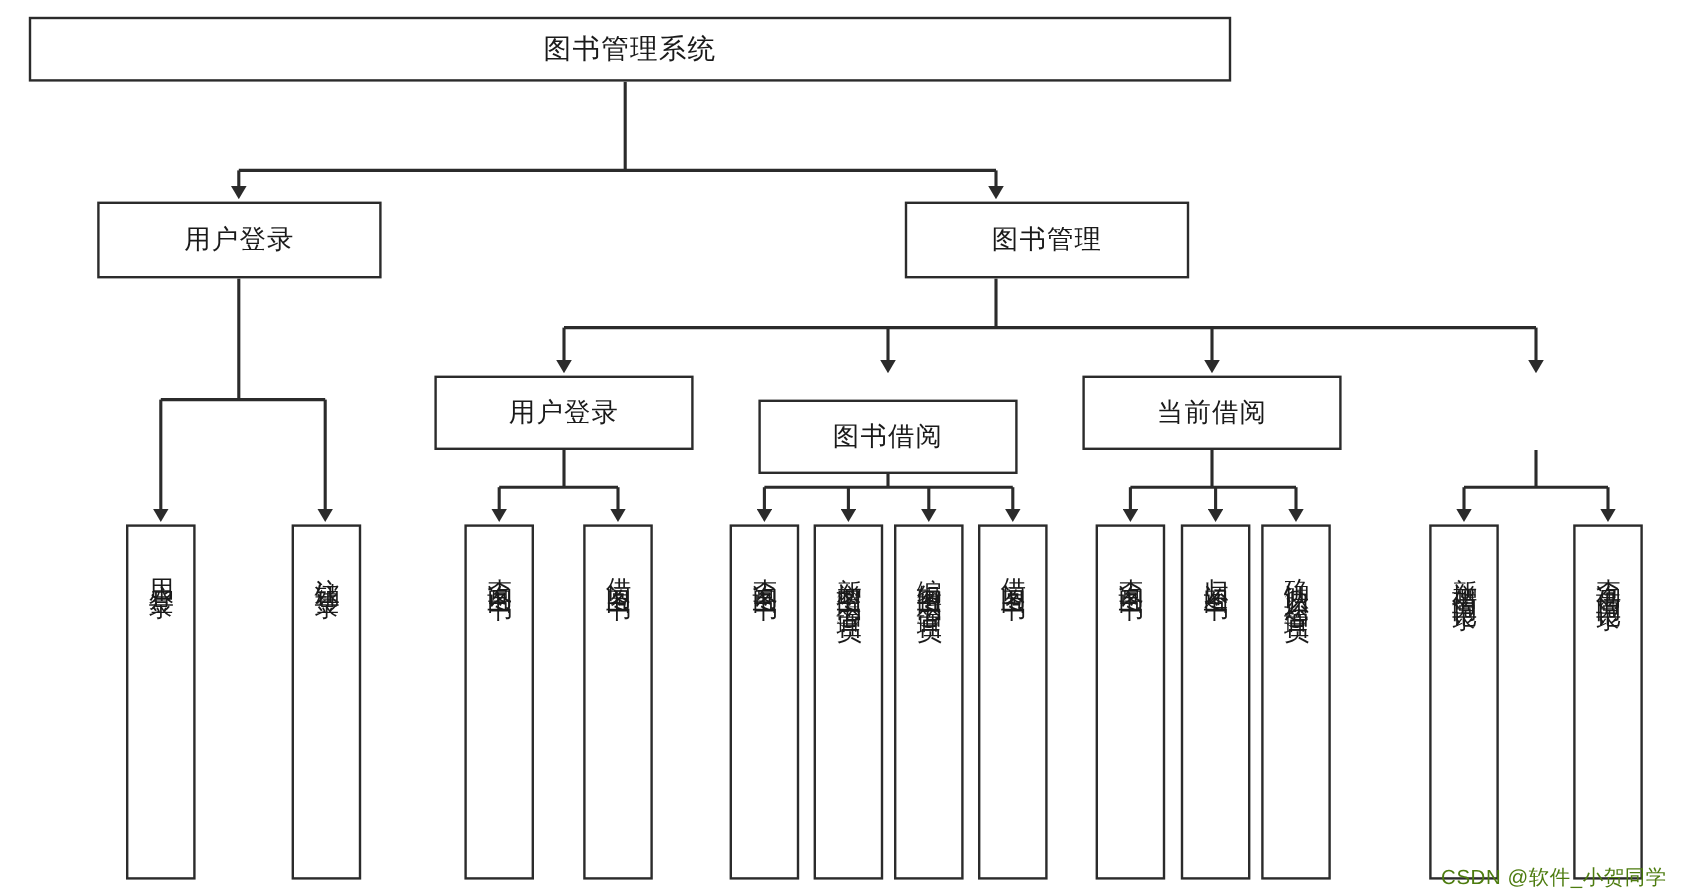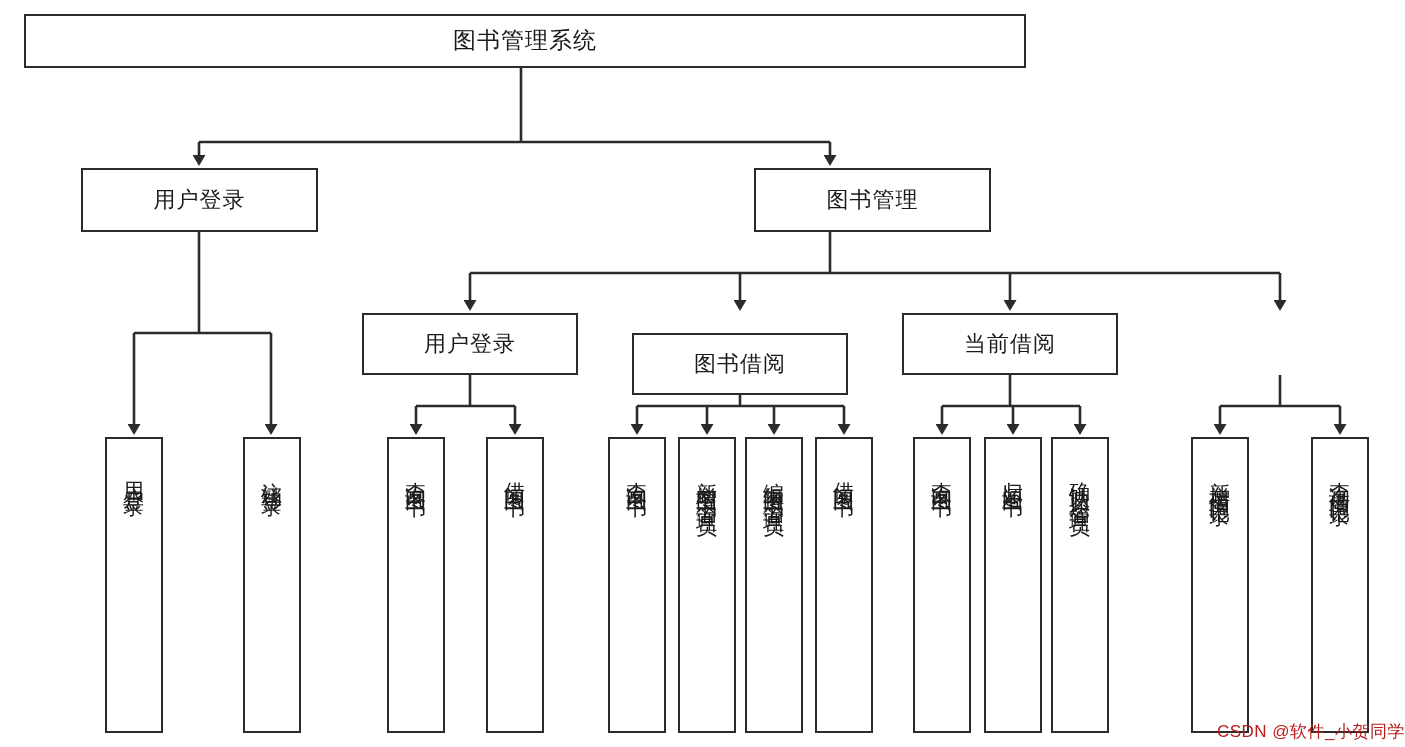--- a/index.html
+++ b/index.html
@@ -52,24 +52,24 @@
     writing-mode:vertical-rl;
     text-orientation:upright;
     -webkit-writing-mode:vertical-rl;
     letter-spacing:5px;
     line-height:1.0;
     white-space:nowrap;
     text-align:left;
   }
   .watermark{
     position:absolute;
-    right:0;
+    right:16px;
     bottom:4px;
     font-size:17px;
-    color:#b91c1c;
+    color:#4d7c0f;
     letter-spacing:0.5px;
     z-index:5;
     white-space:nowrap;
     font-family:"Liberation Sans","DejaVu Sans",sans-serif;
   }
 </style>
 </head>
 <body>
 
 <div id="diagram-root">

